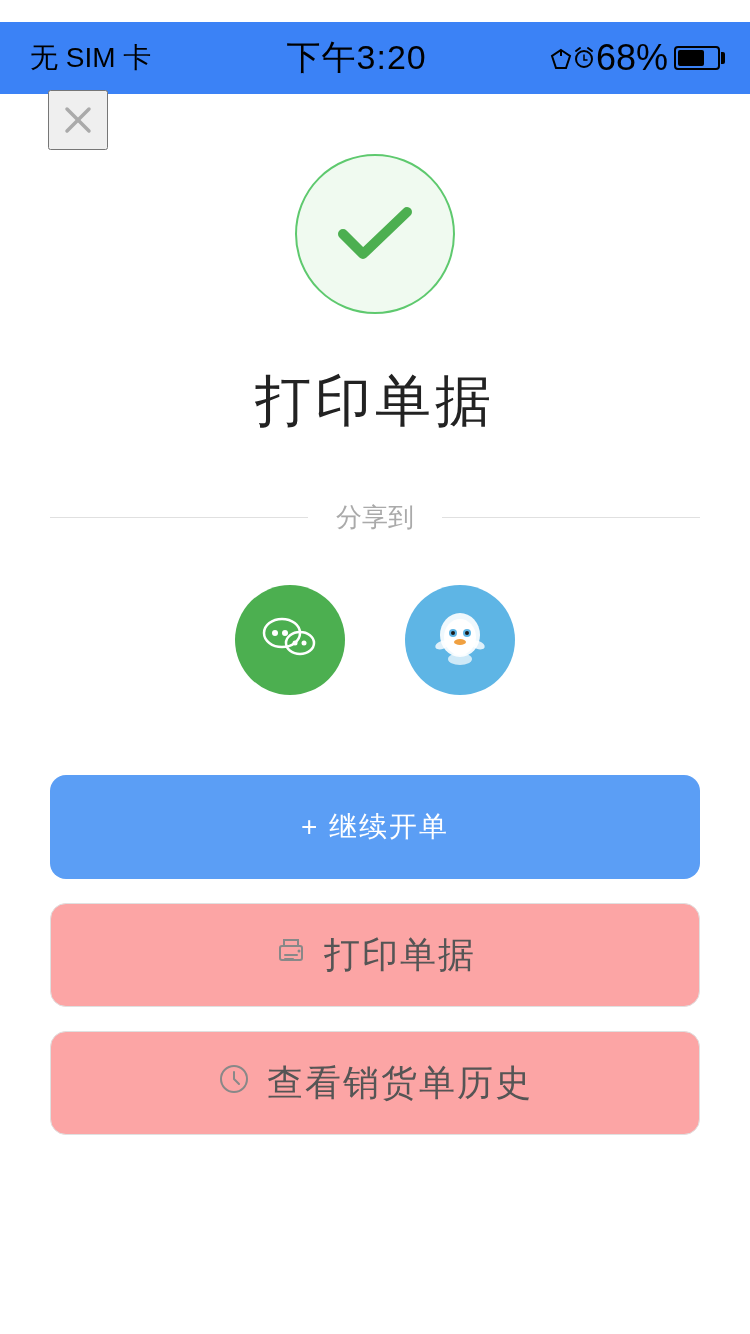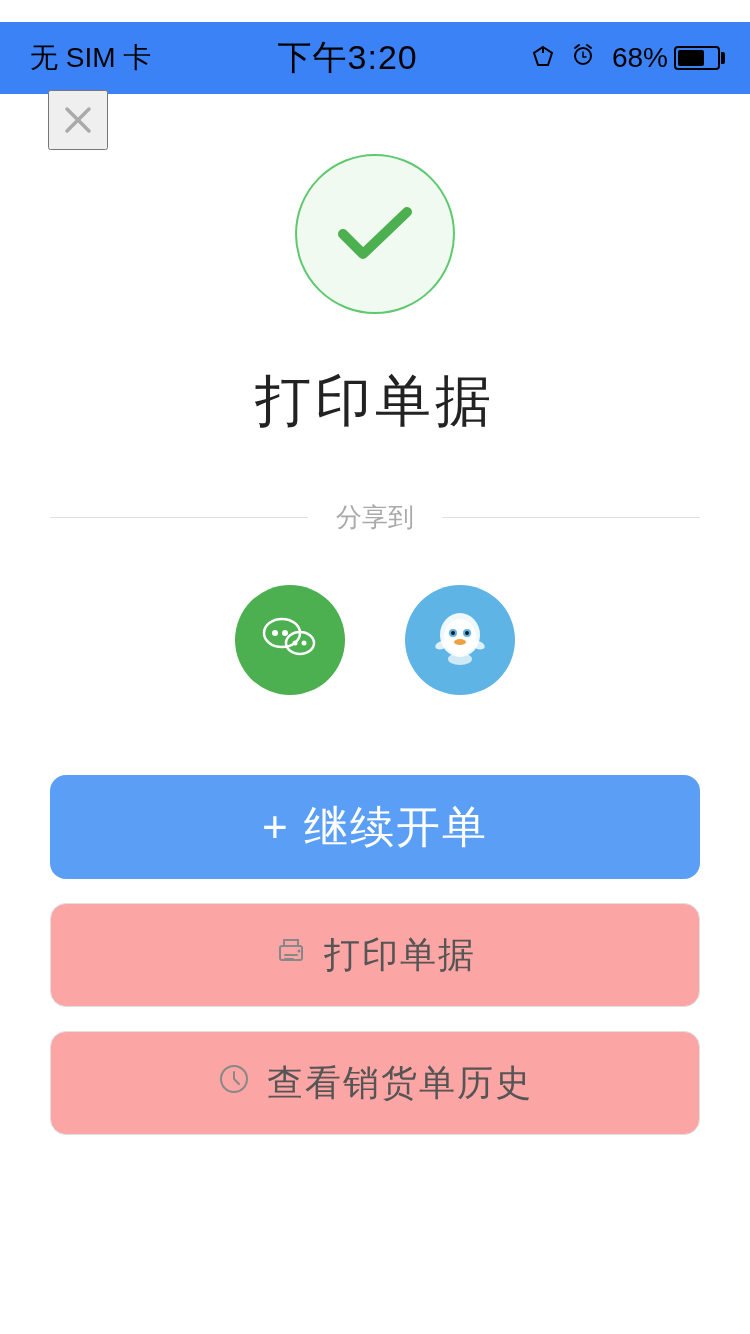--- a/index.html
+++ b/index.html
@@ -41,22 +41,22 @@
     .status-center {
       font-size: 34px;
       font-weight: 400;
       color: #000;
       letter-spacing: 1px;
     }
 
     .status-right {
       display: flex;
       align-items: center;
-      gap: 17px;
-      font-size: 28px;
+      gap: 0;
+      font-size: 36px;
       color: #000;
     }
 
     .battery-container {
       display: flex;
       align-items: center;
       gap: 6px;
     }
 
     .battery-icon {
@@ -197,21 +197,21 @@
       flex-direction: column;
       gap: 24px;
     }
 
     .btn-primary {
       width: 100%;
       height: 104px;
       background: #5b9ef5;
       border: none;
       border-radius: 16px;
-      font-size: 44px;
+      font-size: 28px;
       color: #ffffff;
       cursor: pointer;
       display: flex;
       align-items: center;
       justify-content: center;
       gap: 16px;
       letter-spacing: 2px;
     }
 
     .btn-secondary {

